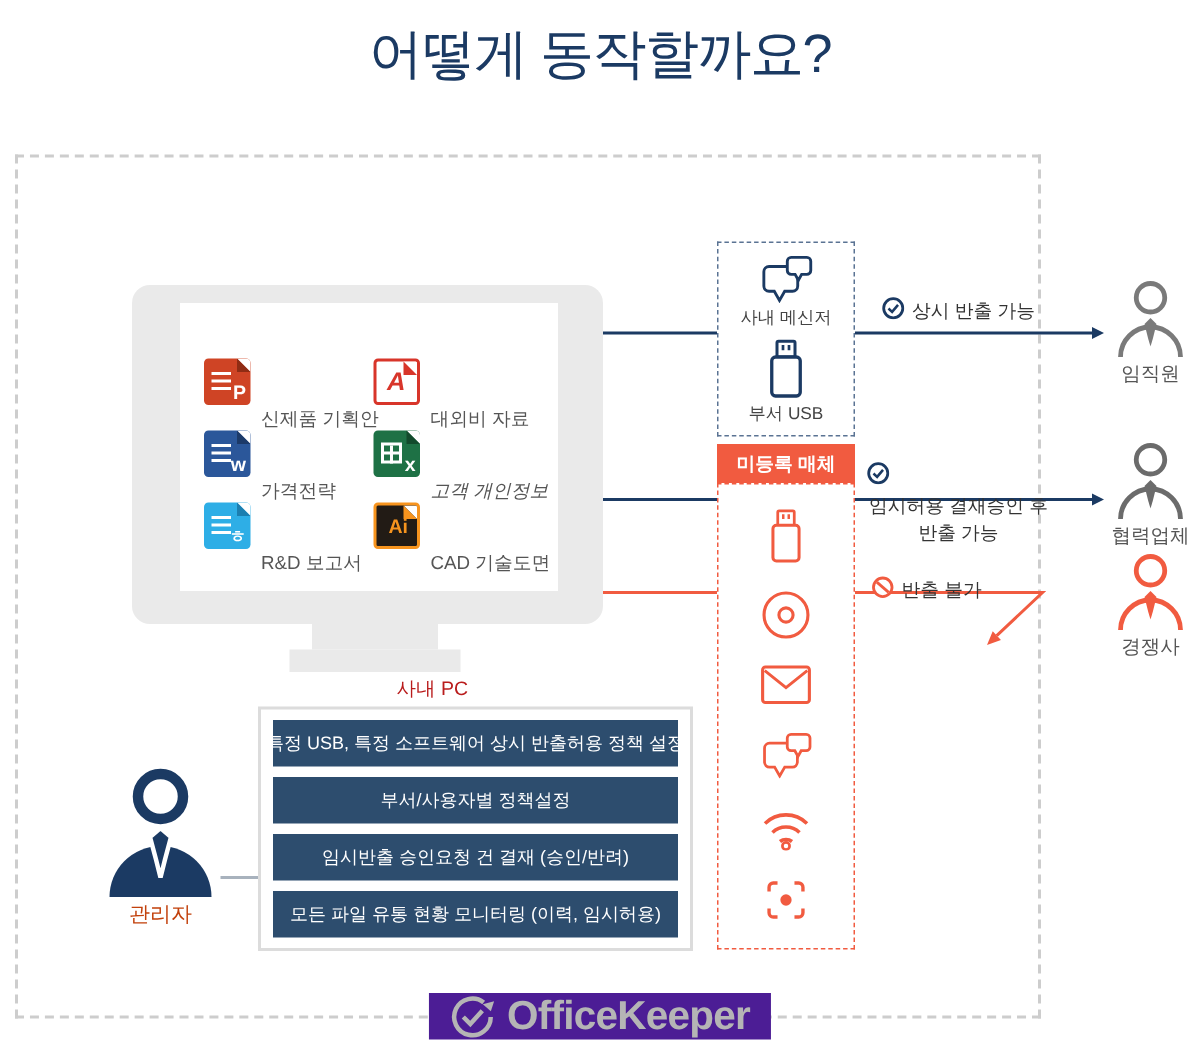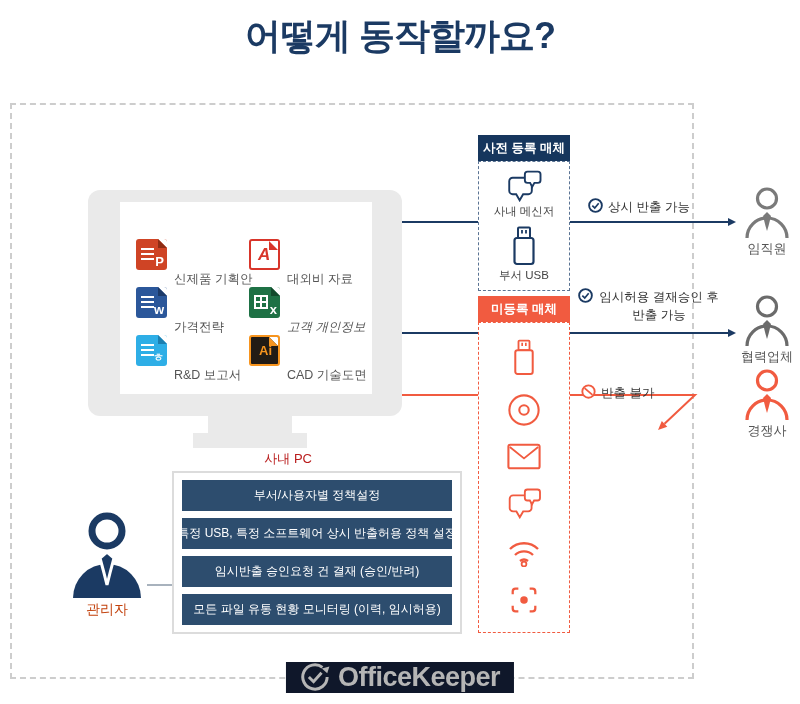--- a/index.html
+++ b/index.html
@@ -1,20 +1,20 @@
 <!DOCTYPE html>
 <html><head>
 <meta charset="utf-8">
 <style>
   * { margin:0; padding:0; box-sizing:border-box; }
   body { background:#fff; font-family:"Liberation Sans","DejaVu Sans",sans-serif; }
   .canvas { position:relative; width:800px; height:704px; background:#fff; overflow:hidden; }
 
   .title { position:absolute; top:12px; left:0; width:100%; text-align:center;
-           font-size:36px; font-weight:bold; color:#1b3a63; letter-spacing:-1px; }
+           font-size:36px; font-weight:normal; color:#1b3a63; letter-spacing:-1px; }
 
   .frame { position:absolute; left:10px; top:103px; width:684px; height:576px;
            border:2px dashed #cdcdcd; }
 
   
   .bezel { position:absolute; left:88px; top:190px; width:314px; height:226px;
            background:#eaeaea; border-radius:12px; }
   .screen { position:absolute; left:120px; top:202px; width:252px; height:192px; background:#fff; }
   .neck { position:absolute; left:208px; top:416px; width:84px; height:17px; background:#eaeaea; }
   .base { position:absolute; left:193px; top:433px; width:114px; height:15px; background:#eaeaea; }
@@ -67,21 +67,21 @@
   
   .policy-box { position:absolute; left:172px; top:471px; width:290px; height:163px;
                 border:2px solid #dcdcdc; background:#fff; display:flex; flex-direction:column;
                 gap:7px; padding:7px 8px; }
   .policy-btn { height:32px; background:#2d4d6e; color:#fff; font-size:12px;
                 display:flex; align-items:center; justify-content:center; white-space:nowrap; }
   .admin-link { position:absolute; left:147px; top:584px; width:25px; height:2px; background:#a8b2bd; }
 
   
   .logo { position:absolute; left:50%; top:662px; transform:translateX(-50%);
-          background:#0f172a; padding:0 14px; display:flex; align-items:flex-start; gap:8px; }
+          background:#4c1d95; padding:0 14px; display:flex; align-items:flex-end; gap:8px; }
   .logo .logo-text { font-size:27px; font-weight:bold; color:#b5b5b5; letter-spacing:-0.5px; }
 
   svg { display:block; }
 </style>
 </head>
 <body>
 
 <div class="canvas">
 
   <div class="title">어떻게 동작할까요?</div>
@@ -133,42 +133,41 @@
   <div class="flow-label" style="left:588px; top:198px;">
     <svg width="15" height="15" viewBox="0 0 16 16">
       <circle cx="8" cy="8" r="6.8" fill="#fff" stroke="#1b3a63" stroke-width="2"></circle>
       <polyline points="4.6,8.2 7.2,10.6 11.4,5.6" fill="none" stroke="#1b3a63" stroke-width="1.8"></polyline>
     </svg>
     <span class="txt">상시 반출 가능</span>
   </div>
 
   <div class="hline navy" style="left:402px; top:332px; width:76px;"></div>
   <div class="hline navy arrow" style="left:568px; top:332px; width:160px;"></div>
-  <div class="flow-label" style="left:578px; top:288px;">
+  <div class="flow-label" style="left:578px; top:308px;flex-direction:column;">
     <svg width="15" height="15" viewBox="0 0 16 16">
       <circle cx="8" cy="8" r="6.8" fill="#fff" stroke="#1b3a63" stroke-width="2"></circle>
       <polyline points="4.6,8.2 7.2,10.6 11.4,5.6" fill="none" stroke="#1b3a63" stroke-width="1.8"></polyline>
     </svg>
     <span class="txt">임시허용 결재승인 후 반출 가능</span>
   </div>
 
   <div class="hline redl" style="left:402px; top:394px; width:76px;"></div>
   <svg style="position:absolute; left:568px; top:388px;" width="132" height="48" viewBox="0 0 132 48">
     <path d="M0,7 H127 L96.5,35.8" fill="none" stroke="#f15b40" stroke-width="2"></path>
     <polygon points="90,42 93.8,32.9 99.3,38.7" fill="#f15b40"></polygon>
   </svg>
   <div class="flow-label" style="left:581px; top:372px;margin-top:12px;">
     <svg width="15" height="15" viewBox="0 0 16 16">
       <circle cx="8" cy="8" r="6.6" fill="#fff" stroke="#f15b40" stroke-width="2"></circle>
       <line x1="3.8" y1="4.4" x2="12.2" y2="11.6" stroke="#f15b40" stroke-width="2"></line>
     </svg>
     <span class="txt">반출 불가</span>
   </div>
 
-  <div class="media-header" style="top:135px; background:#16365d;">사전 등록 매체</div>
   <div class="media-box" style="top:161px; height:130px; border:1.5px dashed #5a7393;">
     <svg width="40" height="33" viewBox="0 0 44 38">
       <path d="M27,10 H9 a4,4 0 0 0 -4,4 v11 a4,4 0 0 0 4,4 h4 l4,7 4,-7 h6 a4,4 0 0 0 4,-4 V14 a4,4 0 0 0 -4,-4 z" fill="#fff" stroke="#1b3a63" stroke-width="2.2"></path>
       <path d="M26,3 h12 a3,3 0 0 1 3,3 v7 a3,3 0 0 1 -3,3 h-4 l-2.5,4.5 -2.5,-4.5 h-3 a3,3 0 0 1 -3,-3 V6 a3,3 0 0 1 3,-3 z" fill="#fff" stroke="#1b3a63" stroke-width="2.2"></path>
     </svg>
     <div class="cap">사내 메신저</div>
     <svg width="24" height="40" viewBox="0 0 24 40">
       <rect x="6" y="1.5" width="12" height="10.5" rx="1" fill="none" stroke="#1b3a63" stroke-width="2"></rect>
       <line x1="10" y1="4" x2="10" y2="7.5" stroke="#1b3a63" stroke-width="1.8"></line>
       <line x1="14" y1="4" x2="14" y2="7.5" stroke="#1b3a63" stroke-width="1.8"></line>
@@ -240,22 +239,22 @@
     <svg width="78" height="88" viewBox="0 0 78 88">
       <circle cx="39" cy="21" r="15" fill="#fff" stroke="#1b3a63" stroke-width="7"></circle>
       <path d="M5,88 A34,34 0 0 1 73,88 Z" fill="#1b3a63"></path>
       <polygon points="39,42 32,48 36,63 39,75 42,63 46,48" fill="#1b3a63" stroke="#fff" stroke-width="3"></polygon>
     </svg>
   </div>
   <div class="person-label" style="left:67px; top:601px; color:#c2410c; font-size:14px;">관리자</div>
   <div class="admin-link"></div>
 
   <div class="policy-box">
+    <div class="policy-btn">특정 USB, 특정 소프트웨어 상시 반출허용 정책 설정</div>
     <div class="policy-btn">부서/사용자별 정책설정</div>
-    <div class="policy-btn">특정 USB, 특정 소프트웨어 상시 반출허용 정책 설정</div>
     <div class="policy-btn">임시반출 승인요청 건 결재 (승인/반려)</div>
     <div class="policy-btn">모든 파일 유통 현황 모니터링 (이력, 임시허용)</div>
   </div>
 
   <div class="logo">
     <svg width="30" height="30" viewBox="0 0 32 32">
       <path d="M29,16 a13,13 0 1 1 -5,-10.3" fill="none" stroke="#b5b5b5" stroke-width="3.2"></path>
       <polygon points="30.5,3.5 30.5,11 23.5,8" fill="#b5b5b5" transform="rotate(18 27 7)"></polygon>
       <polyline points="9.5,16 14.5,21 23,11.5" fill="none" stroke="#b5b5b5" stroke-width="3.2"></polyline>
     </svg>

